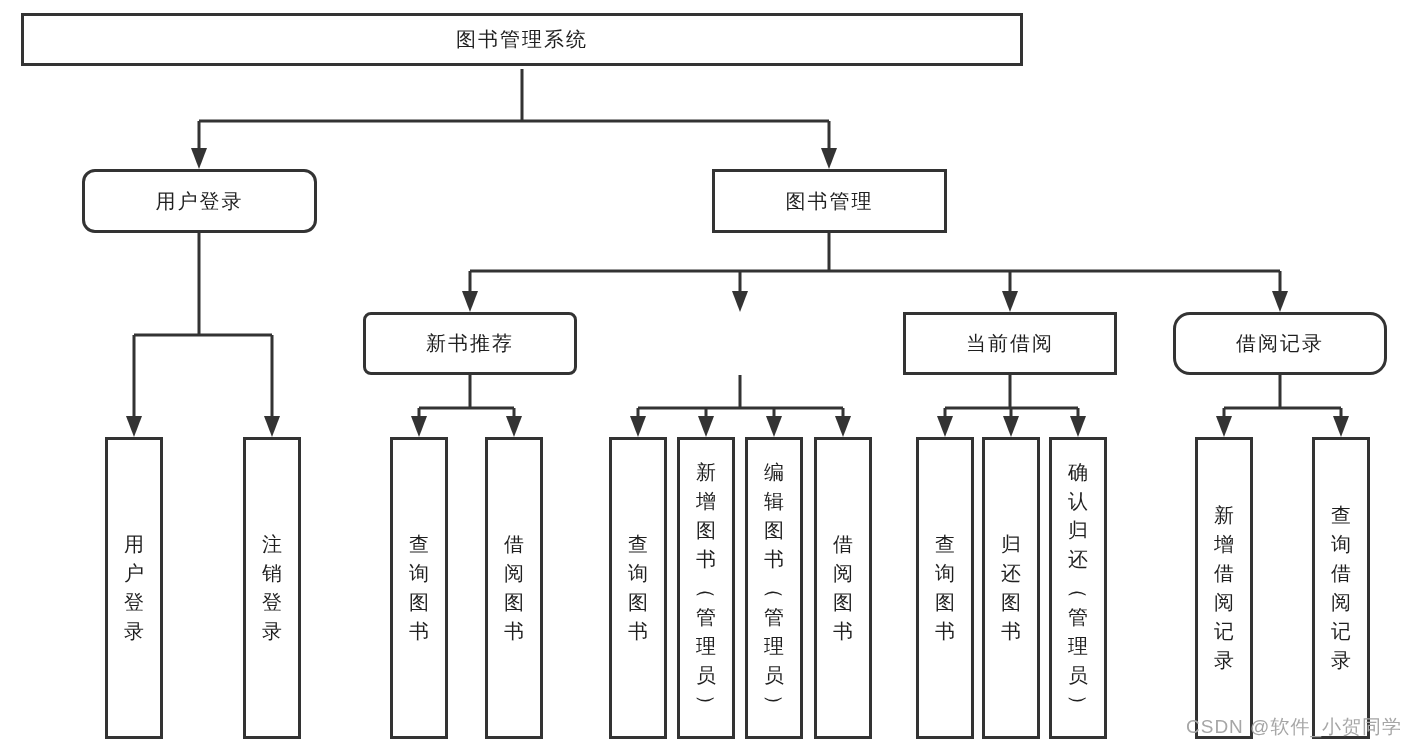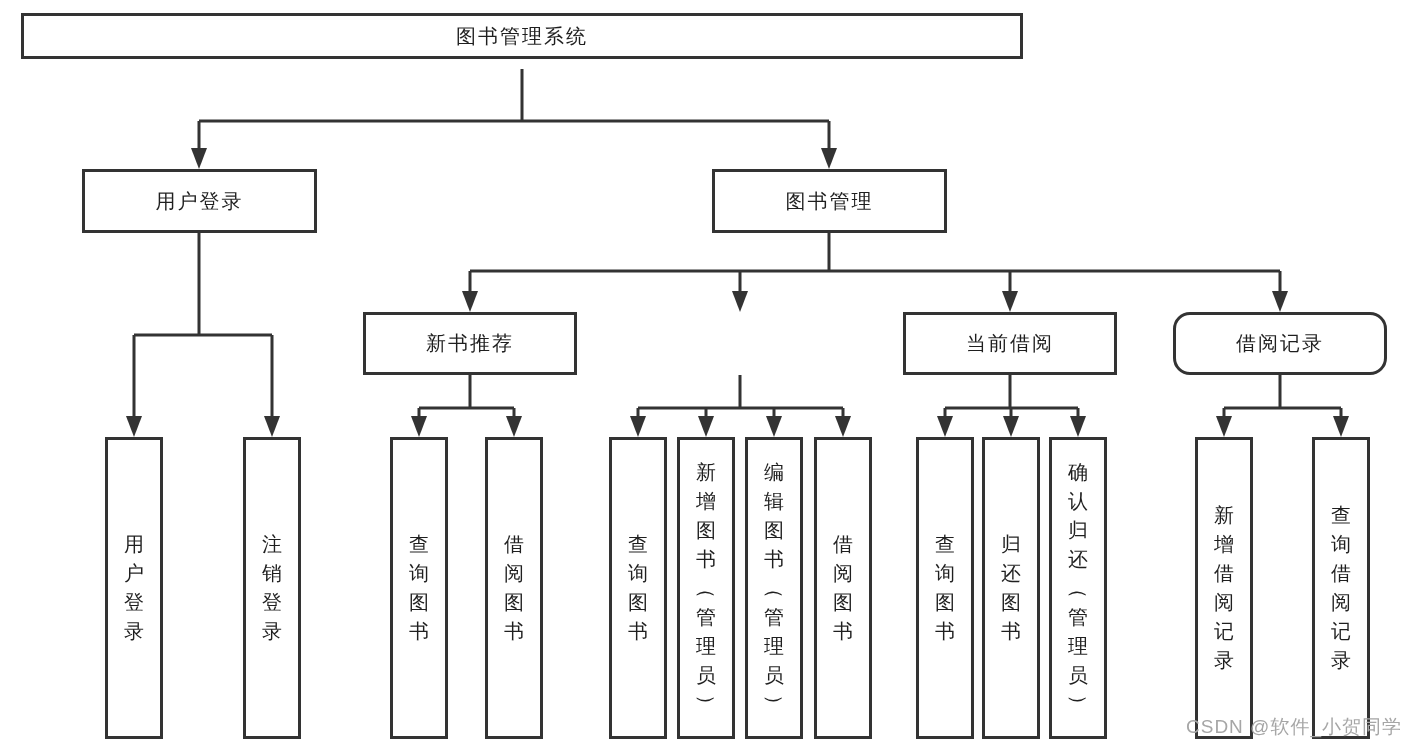--- a/index.html
+++ b/index.html
@@ -9,21 +9,21 @@
     overflow:hidden;
   }
   .connectors{position:absolute;left:0;top:0;width:1405px;height:747px;}
   .cline{stroke:var(--line,#333);stroke-width:3;fill:none;}
   .ahead{fill:var(--line,#333);stroke:none;}
   .box{
     position:absolute;box-sizing:border-box;border:3px solid var(--line,#333);
     background:#fff;display:flex;align-items:center;justify-content:center;
     font-size:20px;color:var(--text,#1f1f1f);
   }
-  .root{left:21px;top:13px;width:1002px;height:46px;letter-spacing:2px;}
+  .root{left:21px;top:13px;width:1002px;height:53px;letter-spacing:2px;}
   .lvl2{top:169px;width:235px;height:64px;letter-spacing:2px;}
   .lvl3{top:312px;width:214px;height:63px;letter-spacing:2px;}
   .vbox{top:437px;width:58px;height:302px;flex-direction:column;}
   .vbox span{display:block;height:29px;line-height:29px;text-align:center;}
   .vbox span.rot{transform:rotate(90deg);}
   .watermark{
     position:absolute;left:1186px;top:714px;font-size:19px;
     color:var(--watermark,#a6a6a6);letter-spacing:1px;white-space:nowrap;
   }
 </style>
@@ -59,24 +59,24 @@
       <polygon class="ahead" points="937,416 953,416 945,437"></polygon>
       <polygon class="ahead" points="1003,416 1019,416 1011,437"></polygon>
       <polygon class="ahead" points="1070,416 1086,416 1078,437"></polygon>
       <polygon class="ahead" points="1216,416 1232,416 1224,437"></polygon>
       <polygon class="ahead" points="1333,416 1349,416 1341,437"></polygon>
     </g>
   </svg>
 
   <div class="box root">图书管理系统</div>
 
-  <div class="box lvl2" style="left:82px;">用户登录</div>
+  <div class="box lvl2" style="left:82px;border-radius:13px;">用户登录</div>
   <div class="box lvl2" style="left:712px;">图书管理</div>
 
-  <div class="box lvl3" style="left:363px;">新书推荐</div>
+  <div class="box lvl3" style="left:363px;border-radius:8px;">新书推荐</div>
   <div class="box lvl3" style="left:903px;">当前借阅</div>
   <div class="box lvl3" style="left:1173px;border-radius:17px;">借阅记录</div>
 
   <div class="box vbox" style="left:105px;">
       <span>用</span>
       <span>户</span>
       <span>登</span>
       <span>录</span>
     </div>
   <div class="box vbox" style="left:243px;">

